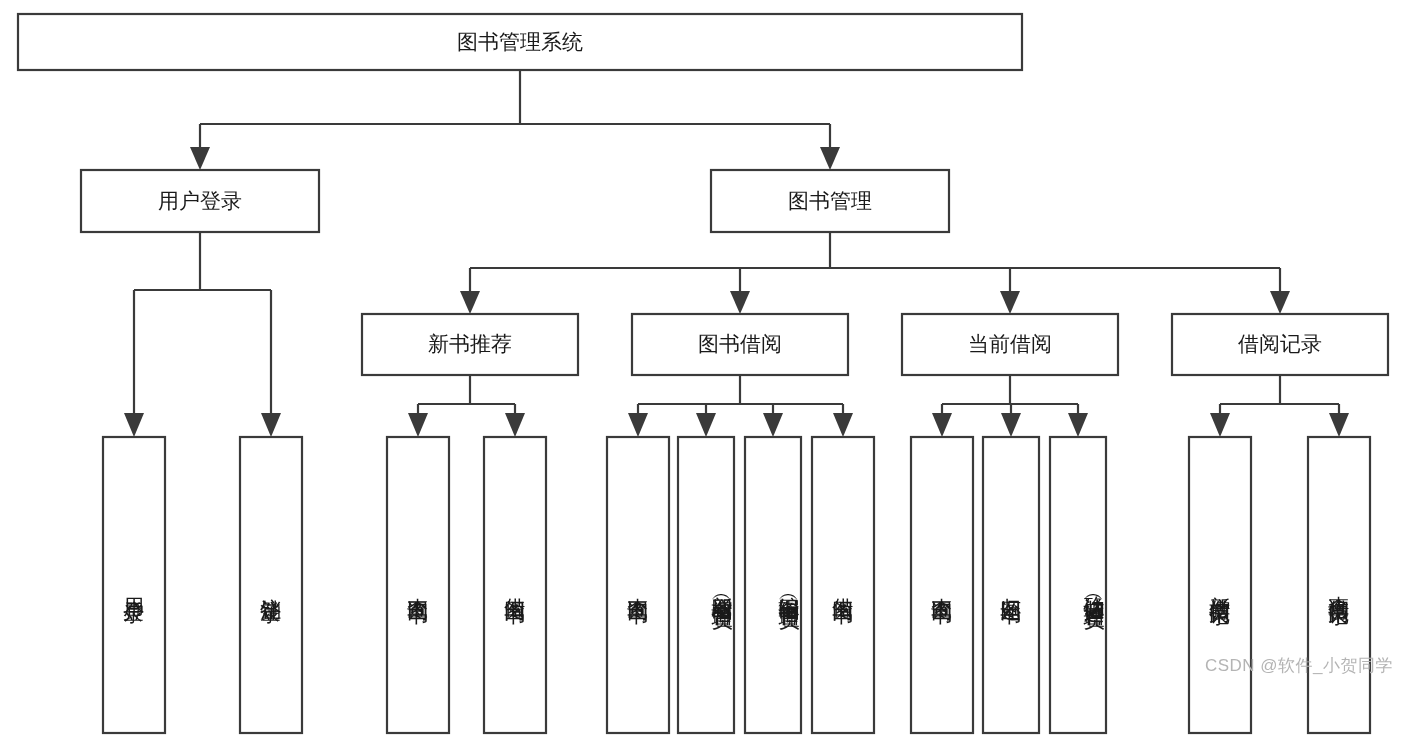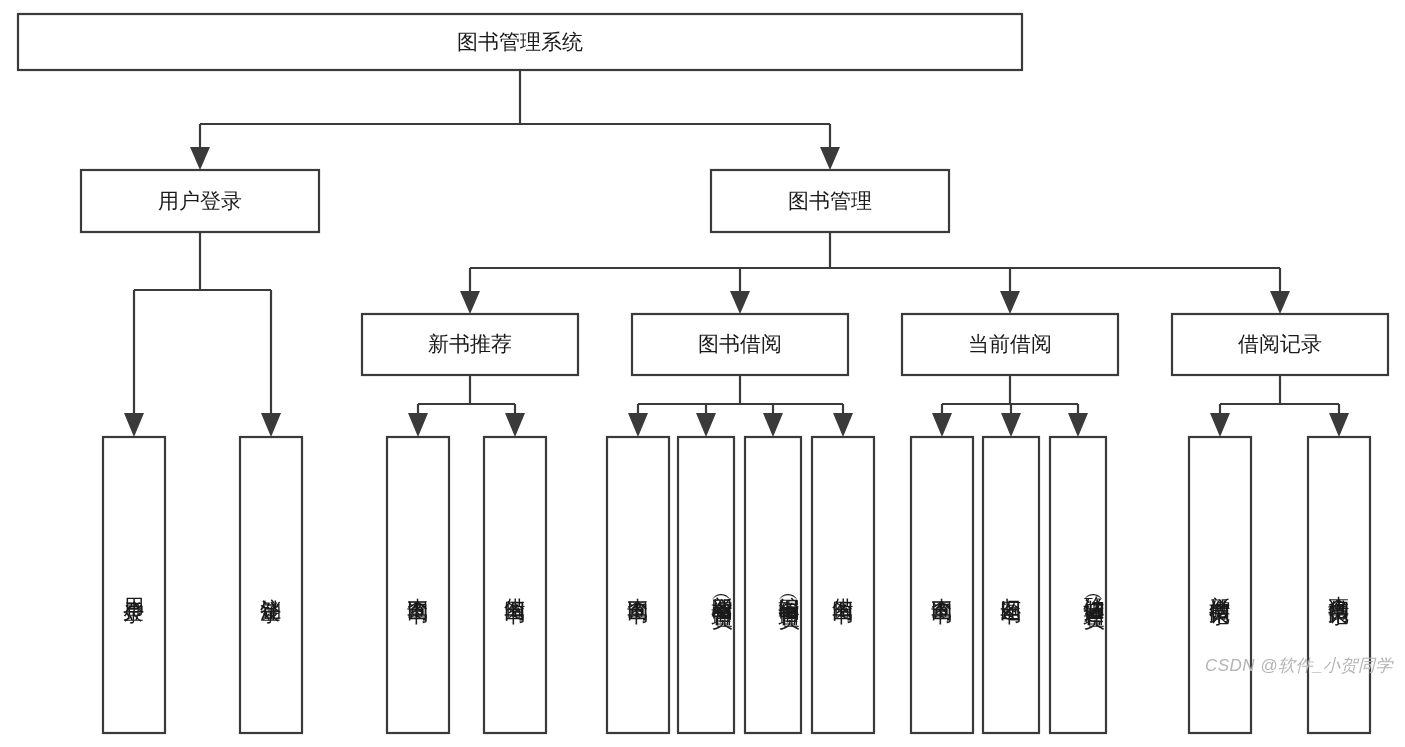--- a/index.html
+++ b/index.html
@@ -63,21 +63,20 @@
   }
   .watermark {
     position: absolute;
     right: 12px;
     bottom: 6px;
     font-family: "Liberation Sans", "DejaVu Sans", sans-serif;
     font-size: 17px;
     color: #b4b4b4;
     letter-spacing: 0.5px;
     white-space: nowrap;
-    font-style: italic;
   }
 </style>
 </head>
 <body>
 
 <div id="diagram-root">
 
   <svg class="diagram-canvas" viewBox="0 0 1405 747">
 
     <g>

